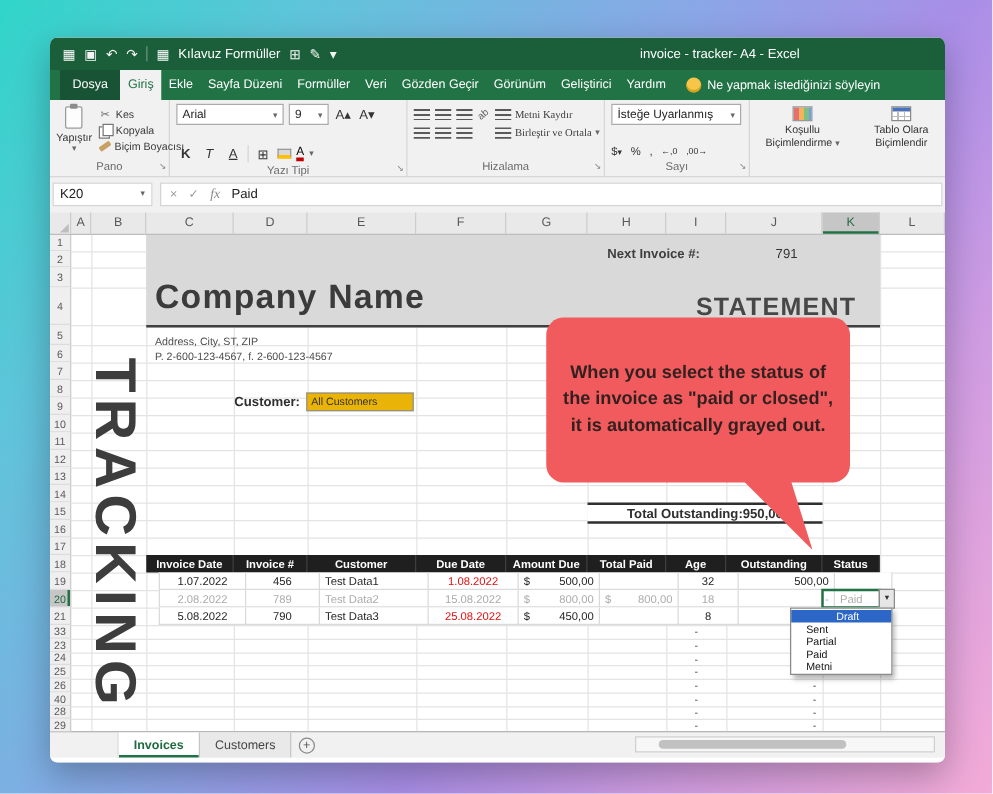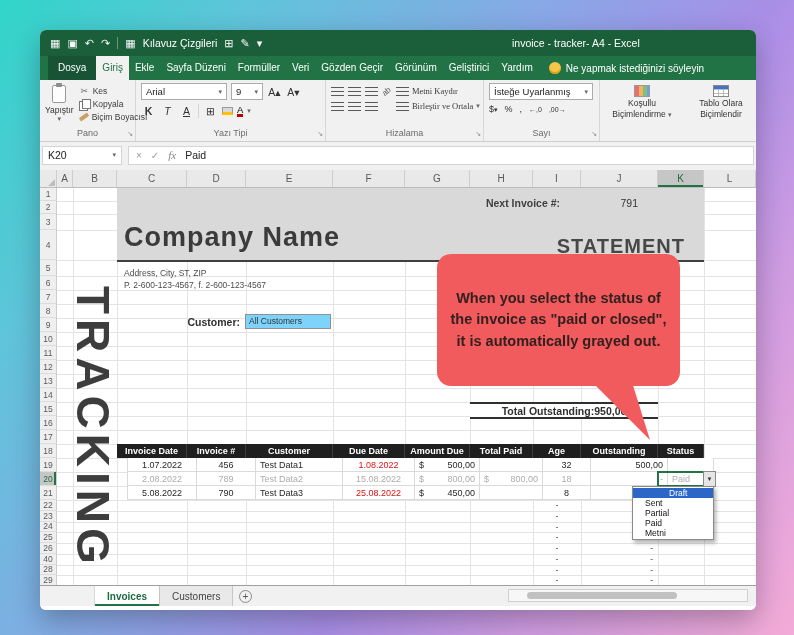--- a/index.html
+++ b/index.html
@@ -31,21 +31,21 @@
   .big-btn{display:flex;flex-direction:column;align-items:center;width:38px;font-size:8.5px;color:#333;}
   .ic-clipboard{width:14px;height:18px;background:#fdfdfd;border:1px solid #9a9a9a;border-radius:2px;position:relative;margin:2px 0 2px 0;}
   .ic-clipboard::before{content:"";position:absolute;left:3px;top:-3px;width:6px;height:4px;background:#8c8c8c;border-radius:1px;}
   .mini-col{display:flex;flex-direction:column;gap:3px;padding-top:3px;}
   .mini-btn{display:flex;align-items:center;gap:3px;font-size:8.5px;color:#3b3b3b;white-space:nowrap;}
   .mini-btn .mi{font-size:9px;color:#666;width:11px;text-align:center;}
   .ic-copy{position:relative;width:11px;height:10px;}
   .ic-copy::before,.ic-copy::after{content:"";position:absolute;width:7px;height:8px;border:1px solid #777;background:#fff;}
   .ic-copy::before{left:0;top:2px;} .ic-copy::after{left:3px;top:0;}
   .ic-brush{width:10px;height:4px;background:#c8a165;transform:rotate(-35deg);border-radius:1px;}
-  .ft-rows{display:flex;flex-direction:column;gap:4px;width:100%;}
+  .ft-rows{display:flex;flex-direction:column;gap:16px;width:100%;}
   .ft-row{display:flex;align-items:center;gap:4px;}
   .combo{height:17px;border:1px solid #ababab;background:#fff;font-size:9.5px;color:#222;
     display:flex;align-items:center;justify-content:space-between;padding:0 4px;}
   .combo .dda{font-size:7px;color:#666;margin-left:3px;}
   .fbtn{min-width:15px;text-align:center;font-size:10.5px;color:#333;cursor:default;}
   .b{font-weight:bold}.i{font-style:italic}.u{text-decoration:underline}
   .vr{width:1px;height:14px;background:#d5d5d5;}
   .colorbar{display:inline-block;border-bottom:3px solid #C00000;line-height:9px;font-size:9.5px;}
   .fillbar{display:inline-block;width:11px;height:8px;background:#d9d9d9;border:1px solid #999;border-bottom:3px solid #FFC000;}
   .al{width:13px;height:9px;background:repeating-linear-gradient(to bottom,#595959 0 1.5px,transparent 1.5px 4px);}
@@ -87,21 +87,21 @@
   .gl-h{position:absolute;left:17px;right:0;height:1px;background:#E3E3E3;z-index:1;}
   .gray{position:absolute;left:77px;top:0;width:587px;height:74px;background:#D9D9D9;z-index:2;}
   .grayline{position:absolute;left:77px;top:72px;width:587px;height:2px;background:#404040;z-index:3;}
   .nextlbl{position:absolute;left:380px;top:9px;width:140px;text-align:right;font-weight:bold;font-size:10.5px;color:#3f3f3f;z-index:3;}
   .nextval{position:absolute;left:540px;top:9px;width:58px;text-align:right;font-size:10.5px;color:#333;z-index:3;}
   .company{position:absolute;left:84px;top:34px;font-size:27px;font-weight:bold;color:#3b3b3b;letter-spacing:1px;white-space:nowrap;z-index:3;}
   .stmt{position:absolute;left:430px;top:47px;width:215px;text-align:right;font-size:20px;font-weight:bold;color:#474747;letter-spacing:1px;z-index:3;}
   .addr{position:absolute;left:84px;top:80px;font-size:8.5px;color:#4c4c4c;z-index:3;}
   .phones{position:absolute;left:84px;top:92px;font-size:8.5px;color:#4c4c4c;z-index:3;}
   .custlbl{position:absolute;left:110px;top:128px;width:90px;text-align:right;font-size:10.5px;font-weight:bold;color:#2f2f2f;z-index:3;}
-  .custbox{position:absolute;left:205px;top:126px;width:86px;height:15px;background:#7dd3fc;border:1px solid #919191;
+  .custbox{position:absolute;left:205px;top:126px;width:86px;height:15px;background:#eab308;border:1px solid #919191;
     font-size:8.5px;line-height:13px;padding-left:3px;color:#333;z-index:3;}
   .vtitle{position:absolute;left:14px;top:82px;height:314px;width:66px;writing-mode:vertical-rl;
     font-size:46px;font-weight:bold;color:#3d3d3d;letter-spacing:5px;text-align:center;z-index:3;}
   .totband{position:absolute;left:430px;top:214px;width:188px;height:17px;border-top:2px solid #2f2f2f;border-bottom:2px solid #2f2f2f;
     background:#fff;display:flex;align-items:center;justify-content:center;padding:0 4px;
     font-size:10.5px;font-weight:bold;color:#2f2f2f;z-index:3;}
   .thead{position:absolute;left:77px;top:256px;width:587px;height:14px;display:flex;background:#1F1F1F;color:#fff;
     font-size:9px;font-weight:bold;z-index:4;}
   .thead .hc{display:flex;align-items:center;justify-content:center;border-right:1px solid rgba(255,255,255,.14);flex-shrink:0;}
   .trow{position:absolute;left:87px;height:14px;display:flex;font-size:9px;color:#262626;background:#fff;z-index:4;}
@@ -146,21 +146,21 @@
   <div class="window">
 
     <div class="titlebar">
       <div class="qat">
         <span class="qi">▦</span>
         <span class="qi">▣</span>
         <span class="qi">↶</span>
         <span class="qi">↷</span>
         <span class="sep"></span>
         <span class="qi">▦</span>
-        <span class="lbl">Kılavuz Çizgileri</span>
+        <span class="lbl">Kılavuz Formüller</span>
         <span class="qi">⊞</span>
         <span class="qi">✎</span>
         <span class="qi">▾</span>
       </div>
       <div class="titletext">invoice - tracker- A4 - Excel</div>
     </div>
 
     <div class="tabsrow">
       <div style="display:flex">
           <div class="rtab file">Dosya</div>
@@ -470,21 +470,21 @@
         <div class="rh" style="top: 242px; height: 14px;">17</div>
         <div class="gl-h" style="top: 242px;"></div>
         <div class="rh" style="top: 256px; height: 14px;">18</div>
         <div class="gl-h" style="top: 256px;"></div>
         <div class="rh" style="top: 270px; height: 14px;">19</div>
         <div class="gl-h" style="top: 270px;"></div>
         <div class="rh sel" style="top: 284px; height: 14px;">20</div>
         <div class="gl-h" style="top: 284px;"></div>
         <div class="rh" style="top: 298px; height: 14px;">21</div>
         <div class="gl-h" style="top: 298px;"></div>
-        <div class="rh" style="top: 312px; height: 10.75px;">22</div>
+        <div class="rh" style="top: 312px; height: 10.75px;">33</div>
         <div class="gl-h" style="top: 312px;"></div>
         <div class="rh" style="top: 322.75px; height: 10.75px;">23</div>
         <div class="gl-h" style="top: 322.75px;"></div>
         <div class="rh" style="top: 333.5px; height: 10.75px;">24</div>
         <div class="gl-h" style="top: 333.5px;"></div>
         <div class="rh" style="top: 344.25px; height: 10.75px;">25</div>
         <div class="gl-h" style="top: 344.25px;"></div>
         <div class="rh" style="top: 355px; height: 10.75px;">26</div>
         <div class="gl-h" style="top: 355px;"></div>
         <div class="rh" style="top: 365.75px; height: 10.75px;">40</div>

